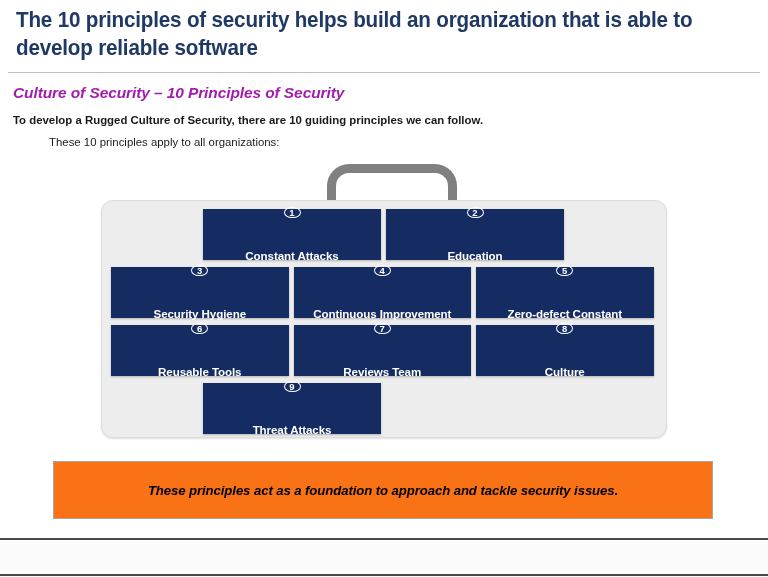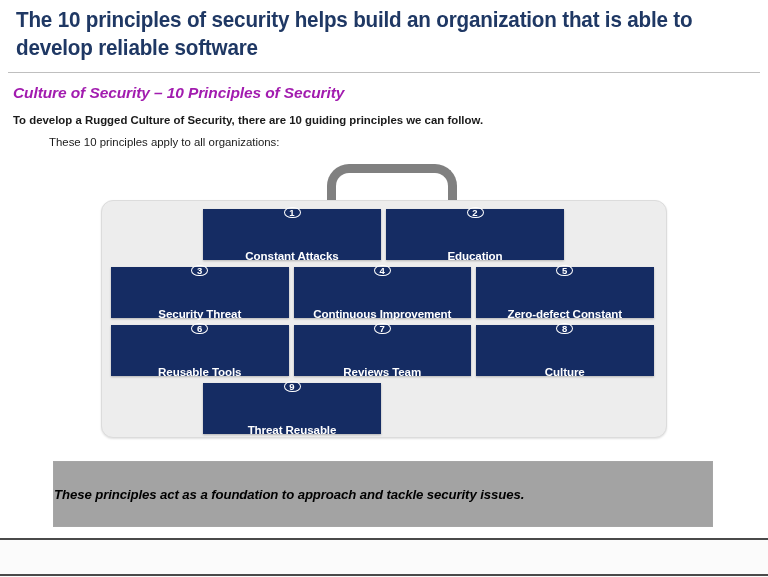--- a/index.html
+++ b/index.html
@@ -150,26 +150,27 @@
     letter-spacing: -0.1px;
     margin-top: 29px;
   }
 
   
   #callout {
     position: absolute;
     left: 53px;
     top: 461px;
     width: 660px;
-    height: 66px;
-    background: #a3a3a3;
+    height: 58px;
+    background: #f97316;
     border: 1px solid #A6A6A6;
     box-sizing: border-box;
     display: flex;
     align-items: center;
+    justify-content: center;
   }
   #callout-text {
     font-size: 13.2px;
     font-weight: bold;
     font-style: italic;
     color: #000000;
     letter-spacing: -0.1px;
   }
 
   
@@ -219,21 +220,21 @@
     </div>
     <div class="principle-card w-half">
       <div class="principle-number">2</div>
       <div class="principle-label">Education</div>
     </div>
   </div>
 
   <div class="principle-row" id="row-2">
     <div class="principle-card w-third">
       <div class="principle-number">3</div>
-      <div class="principle-label">Security Threat</div>
+      <div class="principle-label">Security Hygiene</div>
     </div>
     <div class="principle-card w-third">
       <div class="principle-number">4</div>
       <div class="principle-label">Continuous Improvement</div>
     </div>
     <div class="principle-card w-third">
       <div class="principle-number">5</div>
       <div class="principle-label">Zero-defect Constant</div>
     </div>
   </div>
@@ -249,21 +250,21 @@
     </div>
     <div class="principle-card w-third">
       <div class="principle-number">8</div>
       <div class="principle-label">Culture</div>
     </div>
   </div>
 
   <div class="principle-row" id="row-4">
     <div class="principle-card w-half">
       <div class="principle-number">9</div>
-      <div class="principle-label">Threat Reusable</div>
+      <div class="principle-label">Threat Attacks</div>
     </div>
   </div>
 </div>
 
 <div id="callout">
   <div id="callout-text">These principles act as a foundation to approach and tackle security issues.</div>
 </div>
 
 <div id="footer-divider-top"></div>
 <div id="footer">

